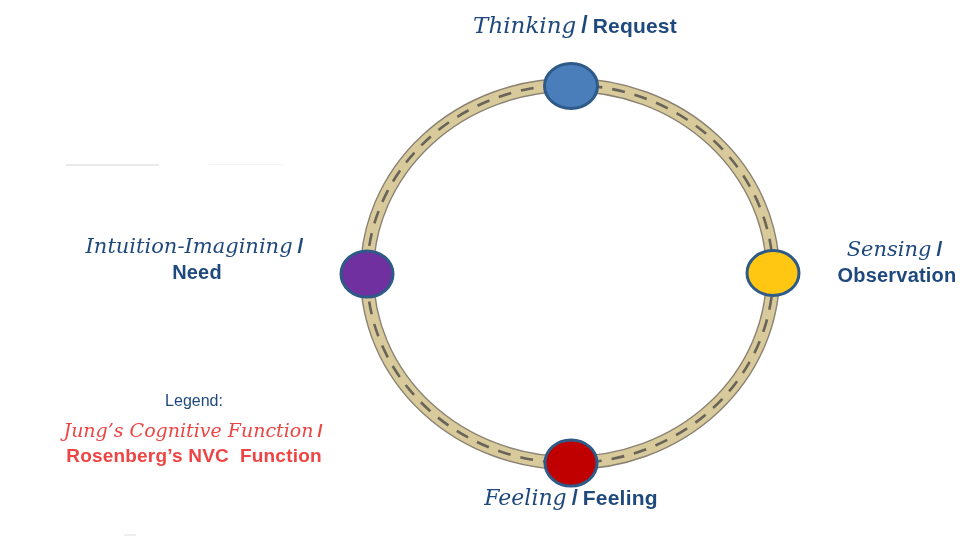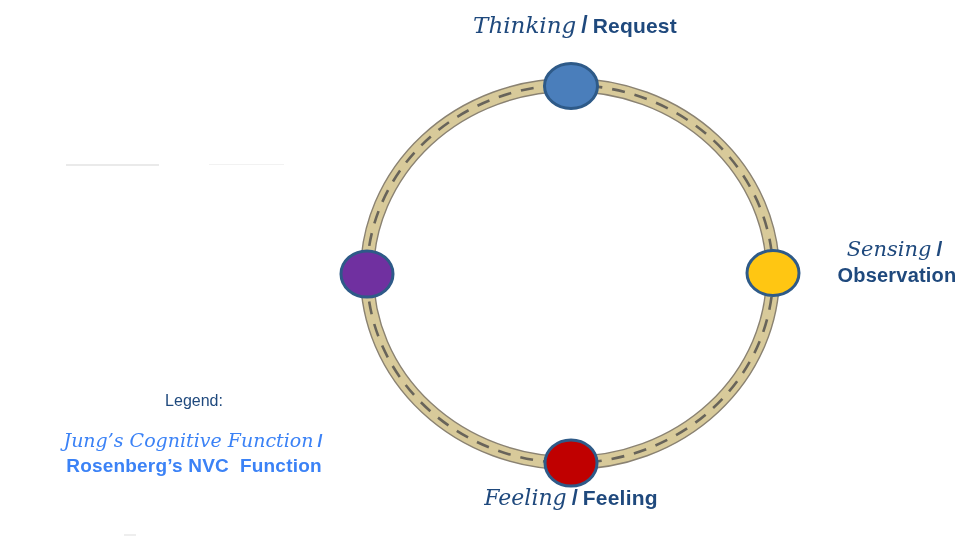--- a/index.html
+++ b/index.html
@@ -48,23 +48,23 @@
 
   .legend-heading {
     position: absolute;
     left: 90px; top: 392px; width: 160px;
     text-align: center;
     color: #1F497D;
     font-size: 16px;
   }
   .legend-lines {
     position: absolute;
-    left: 2px; top: 429px; width: 336px;
+    left: 2px; top: 419px; width: 336px;
     text-align: center;
-    color: #3b82f6;
+    color: #ef4444;
   }
   .legend-lines .jung { font-size: 19px; }
   .legend-lines .sep  { margin: 0 2px 0 4px; font-size: 18px; }
   .legend-lines .nvc  { display: block; font-size: 19px; white-space: pre; margin-top: 3px; }
 
   .copyright {
     position: absolute;
     left: 40px; top: 488px; width: 260px;
     text-align: center;
     color: #363636;
@@ -112,20 +112,23 @@
   <div class="artifact artifact-3"></div>
 
   <div class="label label-top">
     <span class="jung">Thinking</span><span class="sep">/</span><span class="nvc">Request</span>
   </div>
 
   <div class="label label-right">
     <span class="jung">Sensing</span><span class="sep">/</span><span class="nvc">Observation</span>
   </div>
 
+  <div class="label label-left">
+    <span class="jung">Intuition-Imagining</span><span class="sep">/</span><span class="nvc">Need</span>
+  </div>
 
   <div class="label label-bottom">
     <span class="jung">Feeling</span><span class="sep">/</span><span class="nvc">Feeling</span>
   </div>
 
   <div class="legend-heading">Legend:</div>
 
   <div class="legend-lines">
     <span class="jung">Jung’s Cognitive Function</span><span class="sep">/</span><span class="nvc">Rosenberg’s NVC  Function</span>
   </div>

